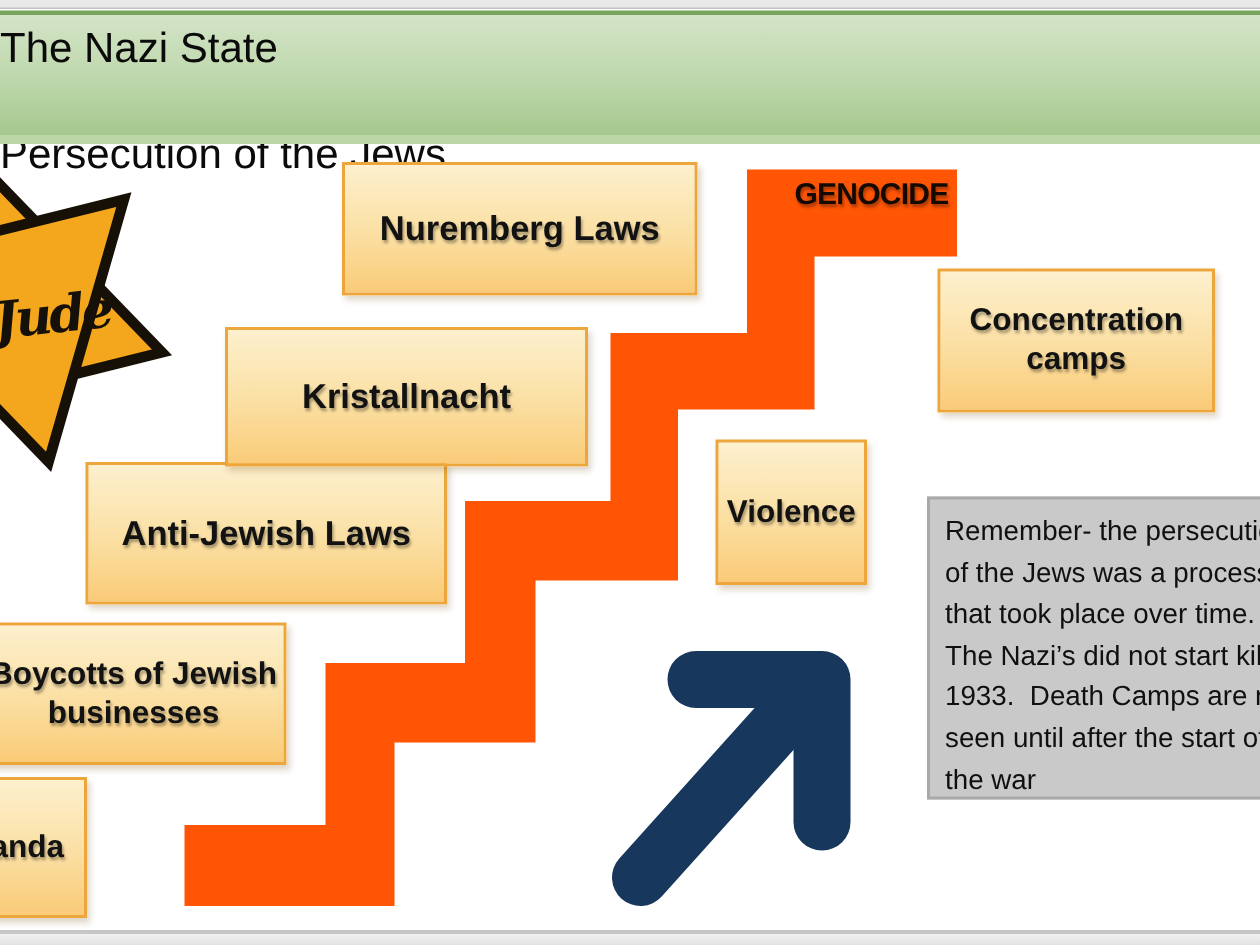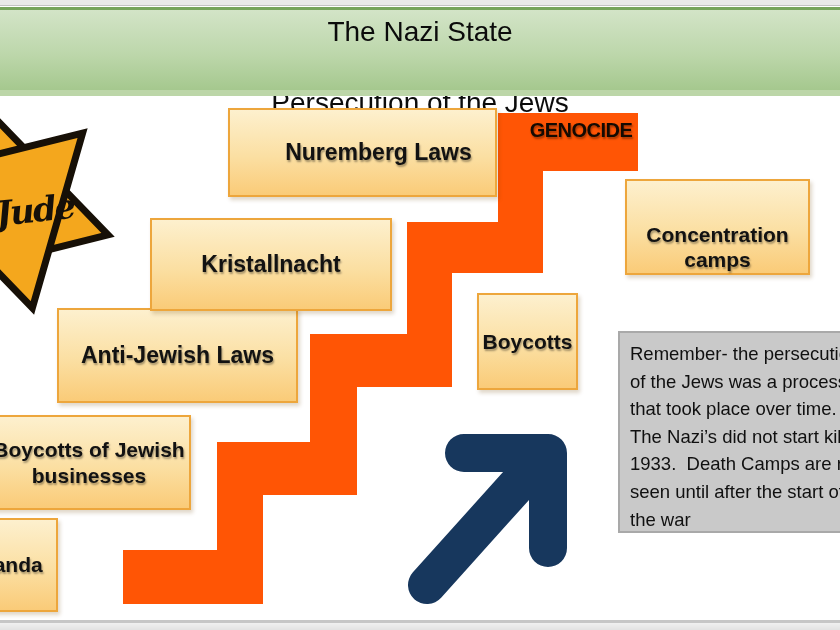--- a/index.html
+++ b/index.html
@@ -10,21 +10,21 @@
   
   .top-strip{position:absolute;left:0;top:0;width:840px;height:5px;background:#e9e9e9;border-bottom:1px solid #c2c2c2;}
   .bottom-strip{position:absolute;left:0;top:620px;width:840px;height:10px;
     background:linear-gradient(180deg,#c6c6c6 0,#c6c6c6 3px,#f0f0f0 3px,#e2e2e2 10px);}
   
   .banner{
     position:absolute;left:0;top:7px;width:840px;height:80px;
     border-top:3px solid var(--banner-border-top);
     border-bottom:3px solid var(--banner-border-bottom);
     background:linear-gradient(180deg,var(--banner-fill-top) 0%,#bdd7ab 55%,var(--banner-fill-bottom) 100%);
-    text-align:center;color:#0b0b0b;
+    text-align:left;color:#0b0b0b;
   }
   .banner .t1,.banner .t2{font-size:28px;line-height:34px;letter-spacing:0;margin-top:37px;}
   .banner .t1{margin-top:5px;}
   .banner-underglow{position:absolute;left:0;top:90px;width:840px;height:6px;background:#bcd6a8;}
   
   .stairs-svg{position:absolute;left:0;top:0;width:840px;height:630px;}
   .stair-poly{fill:var(--stair-orange);}
   .genocide{
     position:absolute;left:521px;top:119px;width:120px;text-align:center;
     font-size:20px;font-weight:700;color:#140a02;letter-spacing:-0.5px;
@@ -34,27 +34,27 @@
   .step-box{
     position:absolute;border:2px solid var(--box-border);
     background:linear-gradient(180deg,#fdf0ce 0%,#fbdfa2 55%,var(--box-fill-bottom) 100%);
     box-shadow:2px 3px 4px rgba(110,70,0,0.22);
     display:flex;align-items:center;justify-content:center;text-align:center;
     color:#121212;font-weight:700;line-height:1.22;
     text-shadow:1px 2px 2px rgba(0,0,0,0.35);
   }
   .fs-big{font-size:23px;}
   .fs-small{font-size:21px;}
-  .box-nuremberg{left:228px;top:108px;width:233px;height:85px;padding-left:32px;}
+  .box-nuremberg{left:228px;top:108px;width:233px;height:85px;}
   .box-kristallnacht{left:150px;top:218px;width:238px;height:89px;}
   .box-antijewish{left:57px;top:308px;width:237px;height:91px;text-align:right;}
   .box-boycotts{left:-13px;top:415px;width:200px;height:91px;}
   .box-propaganda{left:-94px;top:518px;width:148px;height:90px;}
   .box-violence{left:477px;top:293px;width:97px;height:93px;}
-  .box-concentration{left:625px;top:179px;width:181px;height:92px;align-items:flex-end;}
+  .box-concentration{left:625px;top:179px;width:181px;height:92px;}
   
   .star-svg{position:absolute;left:-126px;top:92px;width:260px;height:245px;}
   .star-tri{fill:var(--star-yellow);stroke:#171007;stroke-width:7;stroke-linejoin:miter;}
   .jude-text{
     font-family:"DejaVu Serif",serif;font-style:italic;font-weight:bold;
     font-size:34px;letter-spacing:-2px;fill:#15100a;
   }
   
   .arrow-svg{position:absolute;left:0;top:0;width:840px;height:630px;}
   .arrow-stroke{stroke:var(--arrow-navy);stroke-width:38;fill:none;stroke-linecap:round;stroke-linejoin:round;}
@@ -102,21 +102,21 @@
   <div class="step-box box-antijewish fs-big">
     <span>Anti-Jewish Laws</span>
   </div>
   <div class="step-box box-kristallnacht fs-big">
     <span>Kristallnacht</span>
   </div>
   <div class="step-box box-nuremberg fs-big">
     <span>Nuremberg Laws</span>
   </div>
   <div class="step-box box-violence fs-small">
-    <span>Boycotts</span>
+    <span>Violence</span>
   </div>
   <div class="step-box box-concentration fs-small">
     <span>Concentration camps</span>
   </div>
 
   <svg class="arrow-svg" viewBox="0 0 840 630">
     <line class="arrow-stroke" x1="427" y1="585" x2="534" y2="466"></line>
     <polyline class="arrow-stroke" points="464,453 548,453 548,548"></polyline>
   </svg>
 

